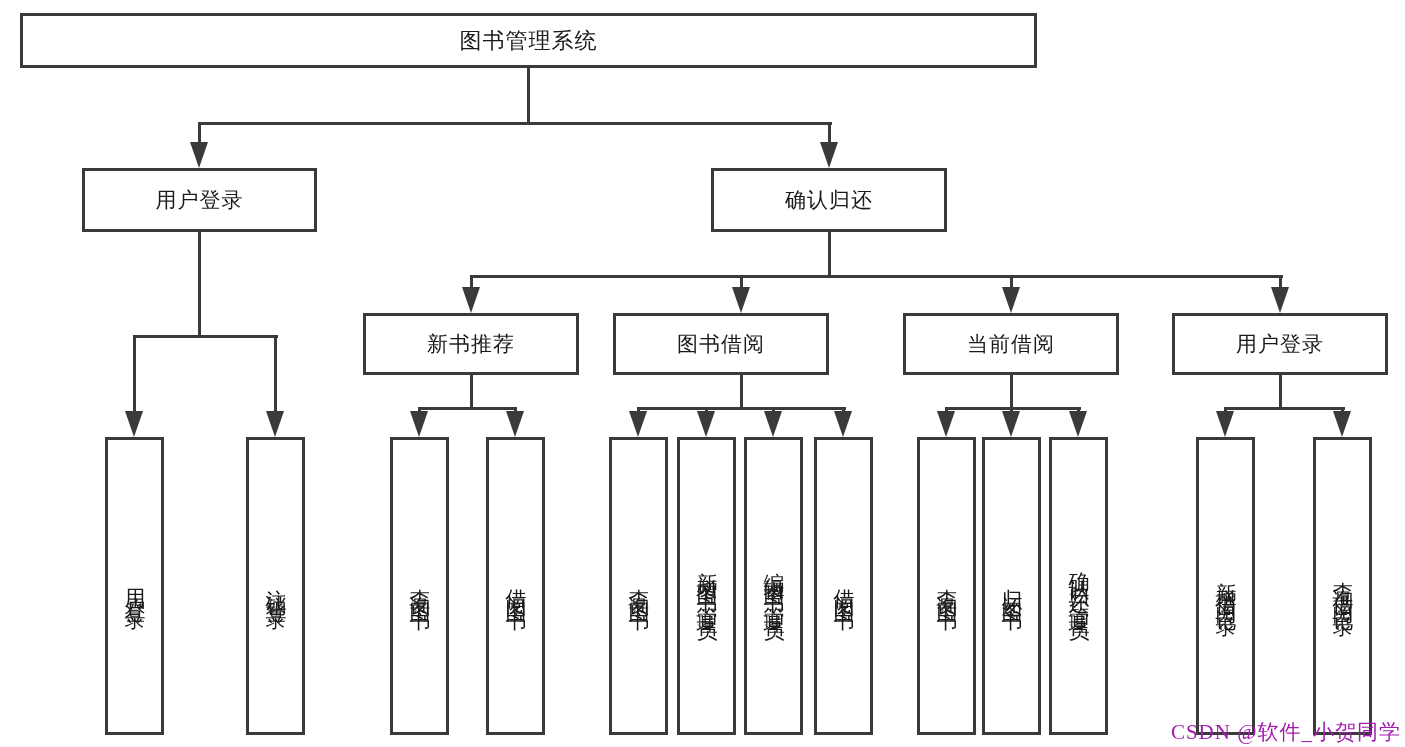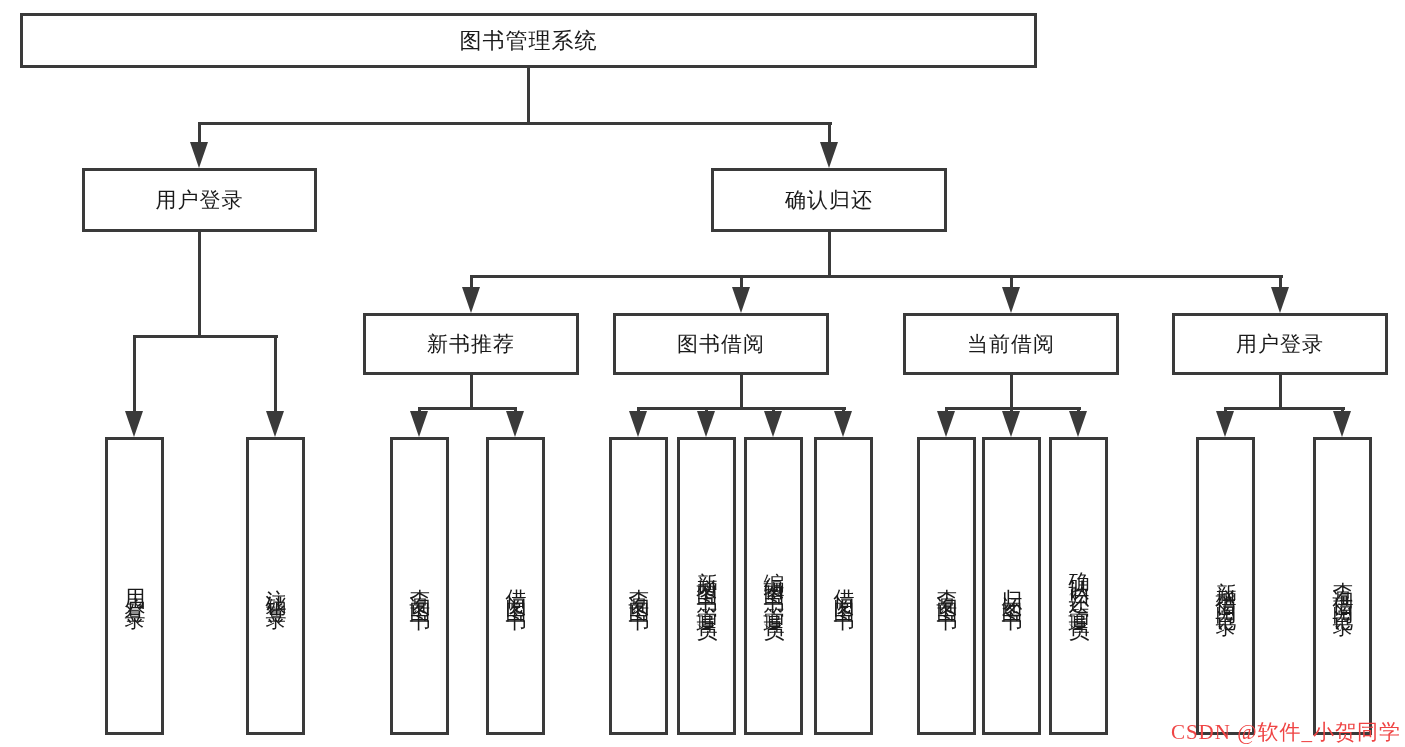--- a/index.html
+++ b/index.html
@@ -39,21 +39,21 @@
   }
   .line{position:absolute;background:#3a3a3a;}
   .arrow{
     position:absolute;width:0;height:0;
     border-left:9px solid transparent;
     border-right:9px solid transparent;
     border-top:26px solid #3a3a3a;
   }
   .watermark{
     position:absolute;right:4px;bottom:1px;
-    font-size:21px;color:#ef4444;
+    font-size:21px;color:#a21caf;
     letter-spacing:1px;z-index:10;
     white-space:nowrap;
   }
 </style>
 </head>
 <body>
 
 <div id="stage">
 
   <div class="hbox" style="left:20px;top:13px;width:1017px;height:55px;font-size:22px;">

